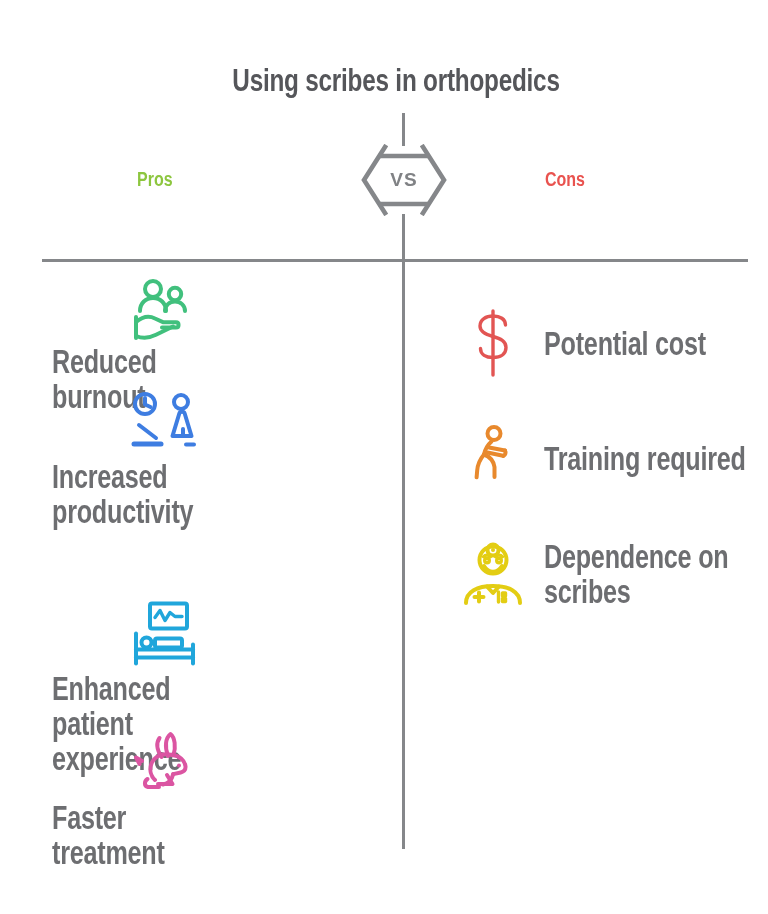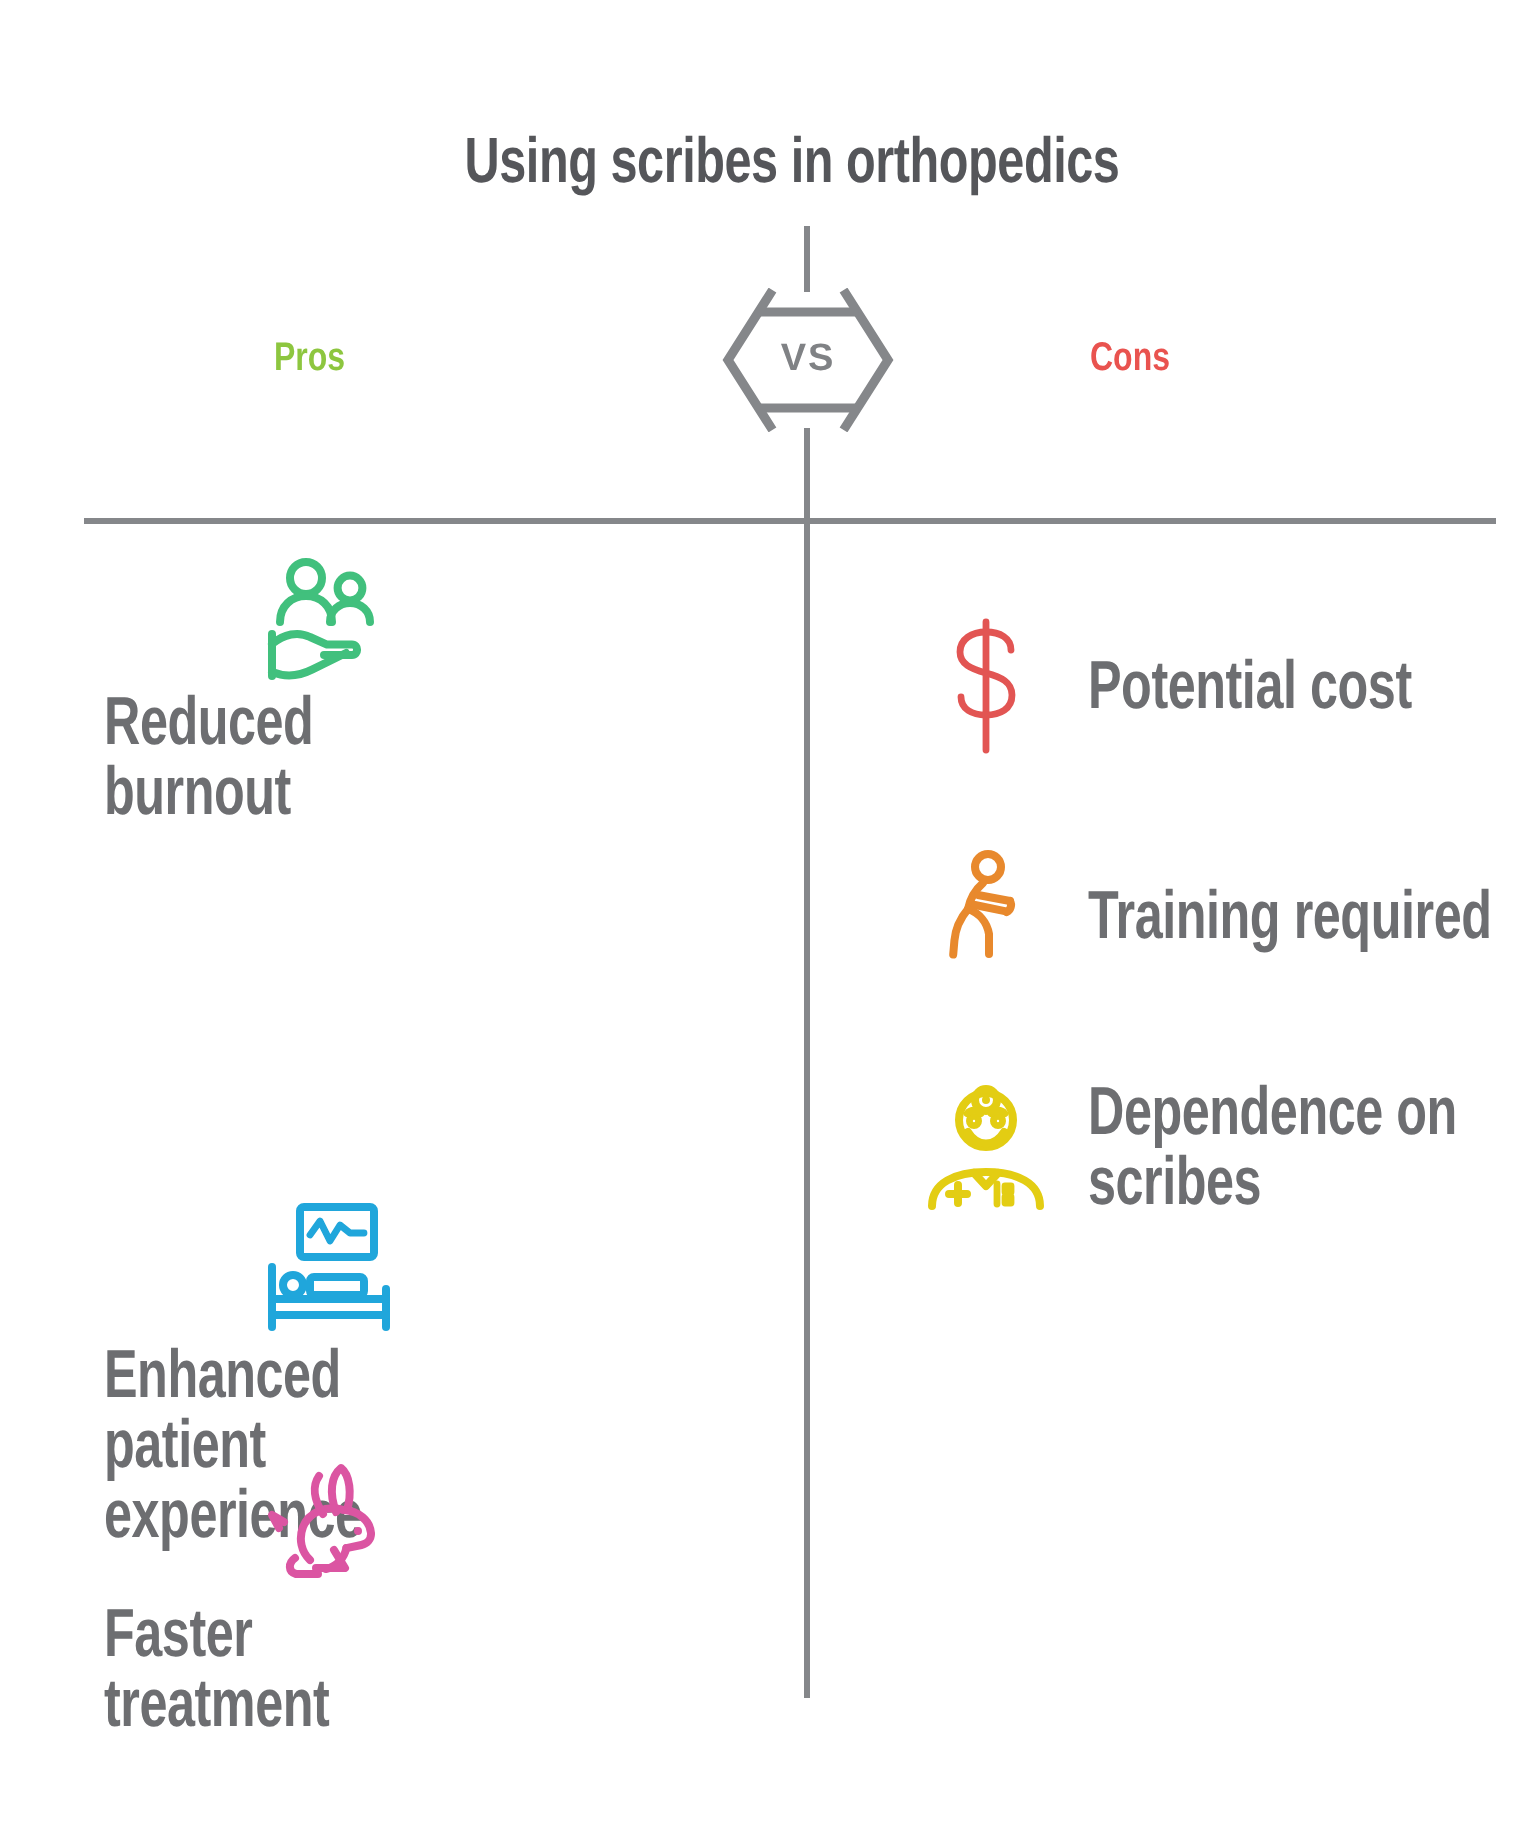--- a/index.html
+++ b/index.html
@@ -77,20 +77,35 @@
         <circle cx="45" cy="20" r="6.2"></circle>
         <path d="M35 37c0-5.6 4.5-9.5 10-9.5s10 3.9 10 9.5"></path>
         <path d="M6 48c6-5 13-6.5 19-3.5l8.5 3.8H46c3.4 0 3.4 5.2 0 5.2H32"></path>
         <path d="M6 62c7 2.8 14 1.8 20-1.2l17-8.3"></path>
         <path d="M6 43v21"></path>
       </svg>
     </span>
     <span class="item-label" style="color: rgb(109, 110, 113);">Reduced burnout</span>
   </div>
 
+  <div class="row left" style="top:459px">
+    <span class="icon" style="color: rgb(62, 125, 225);">
+      <svg viewBox="0 0 70 70">
+        <circle cx="15" cy="15" r="10"></circle>
+        <path d="M15 9v6.5l5.5 2.5"></path>
+        <path d="M9 36l17 13"></path>
+        <path class="thick" d="M4 55h27"></path>
+        <circle cx="51" cy="13" r="7"></circle>
+        <path d="M61.5 47h-19l6.8-22.5c.7-2.2 4.7-2.2 5.4 0L61.5 47z"></path>
+        <path d="M53 47v-7"></path>
+        <path d="M56 55.5h8"></path>
+      </svg>
+    </span>
+    <span class="item-label" style="color: rgb(109, 110, 113);">Increased productivity</span>
+  </div>
 
 
   <div class="row left" style="top:688px">
     <span class="icon" style="color: rgb(32, 166, 219);">
       <svg viewBox="0 0 70 70">
         <rect x="20" y="3" width="37" height="25" rx="2"></rect>
         <polyline class="thin" points="25,17 30,10 35,20 40,12 45,16 52,16"></polyline>
         <path d="M6 33v30"></path>
         <path d="M63 44v19"></path>
         <path d="M6 49h57"></path>

